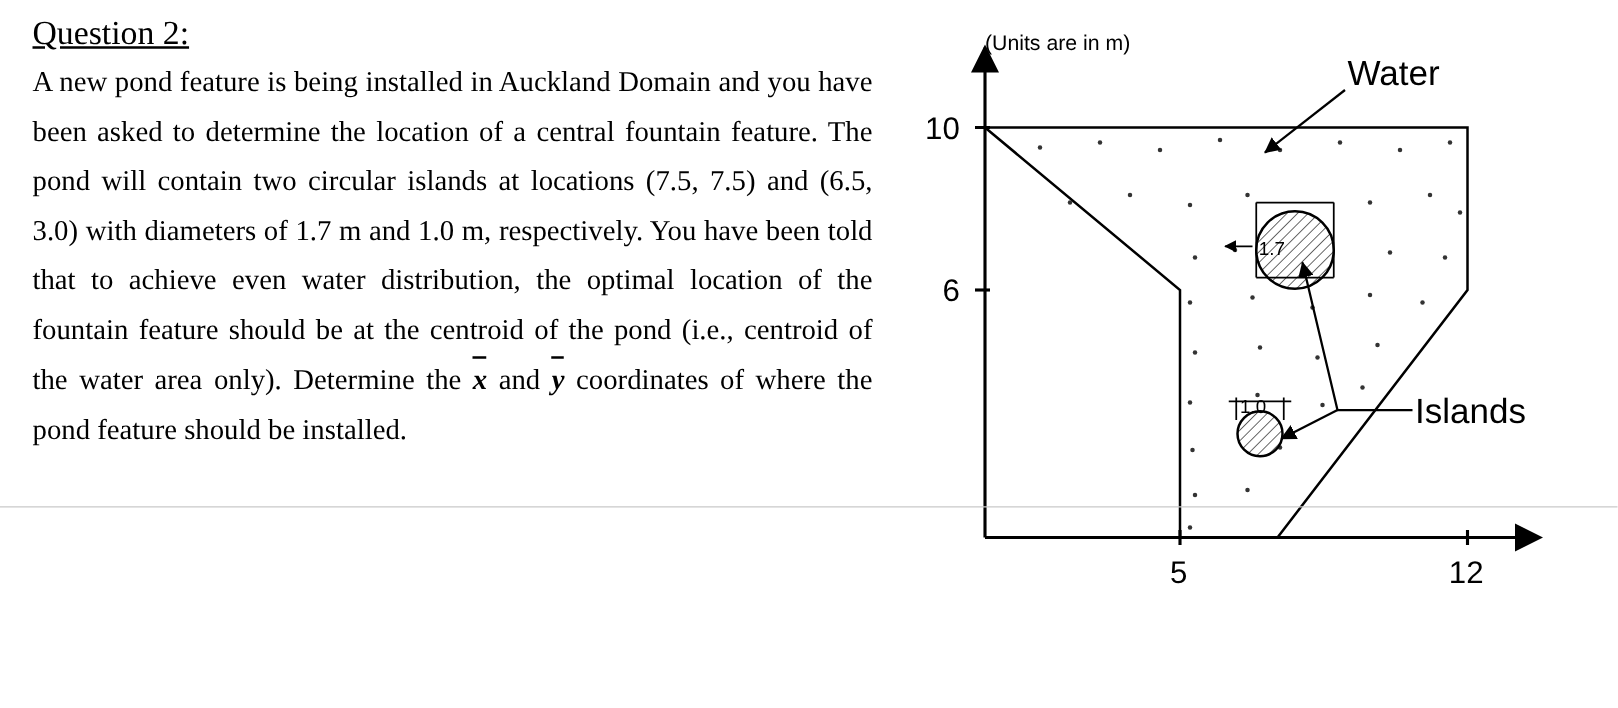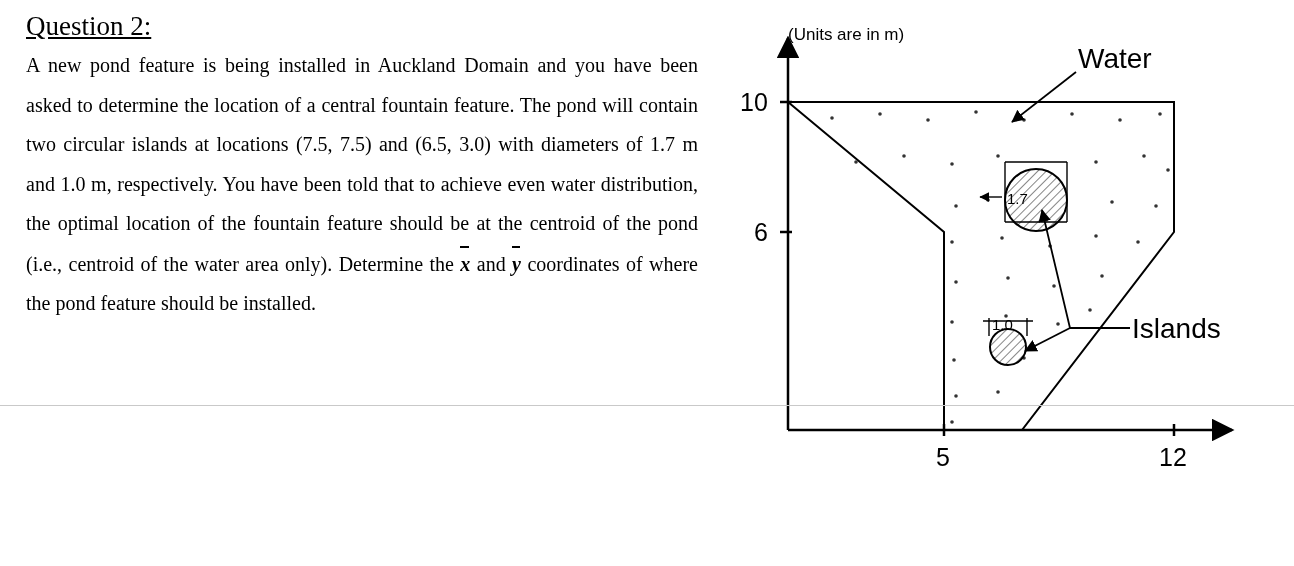--- a/index.html
+++ b/index.html
@@ -28,21 +28,21 @@
     width: 672px;
   }
   .q-title {
     font-size: 27px;
     line-height: 36px;
     text-decoration: underline;
     margin-bottom: 2px;
     font-family: "Liberation Serif", serif;
   }
   .q-body {
-    font-size: 20px;
+    font-size: 23px;
     line-height: 39.5px;
     text-align: justify;
     text-justify: inter-word;
     font-family: "Liberation Serif", serif;
   }
   .q-body .bold-var {
     font-weight: bold;
     font-style: italic;
   }
   .overbar {

